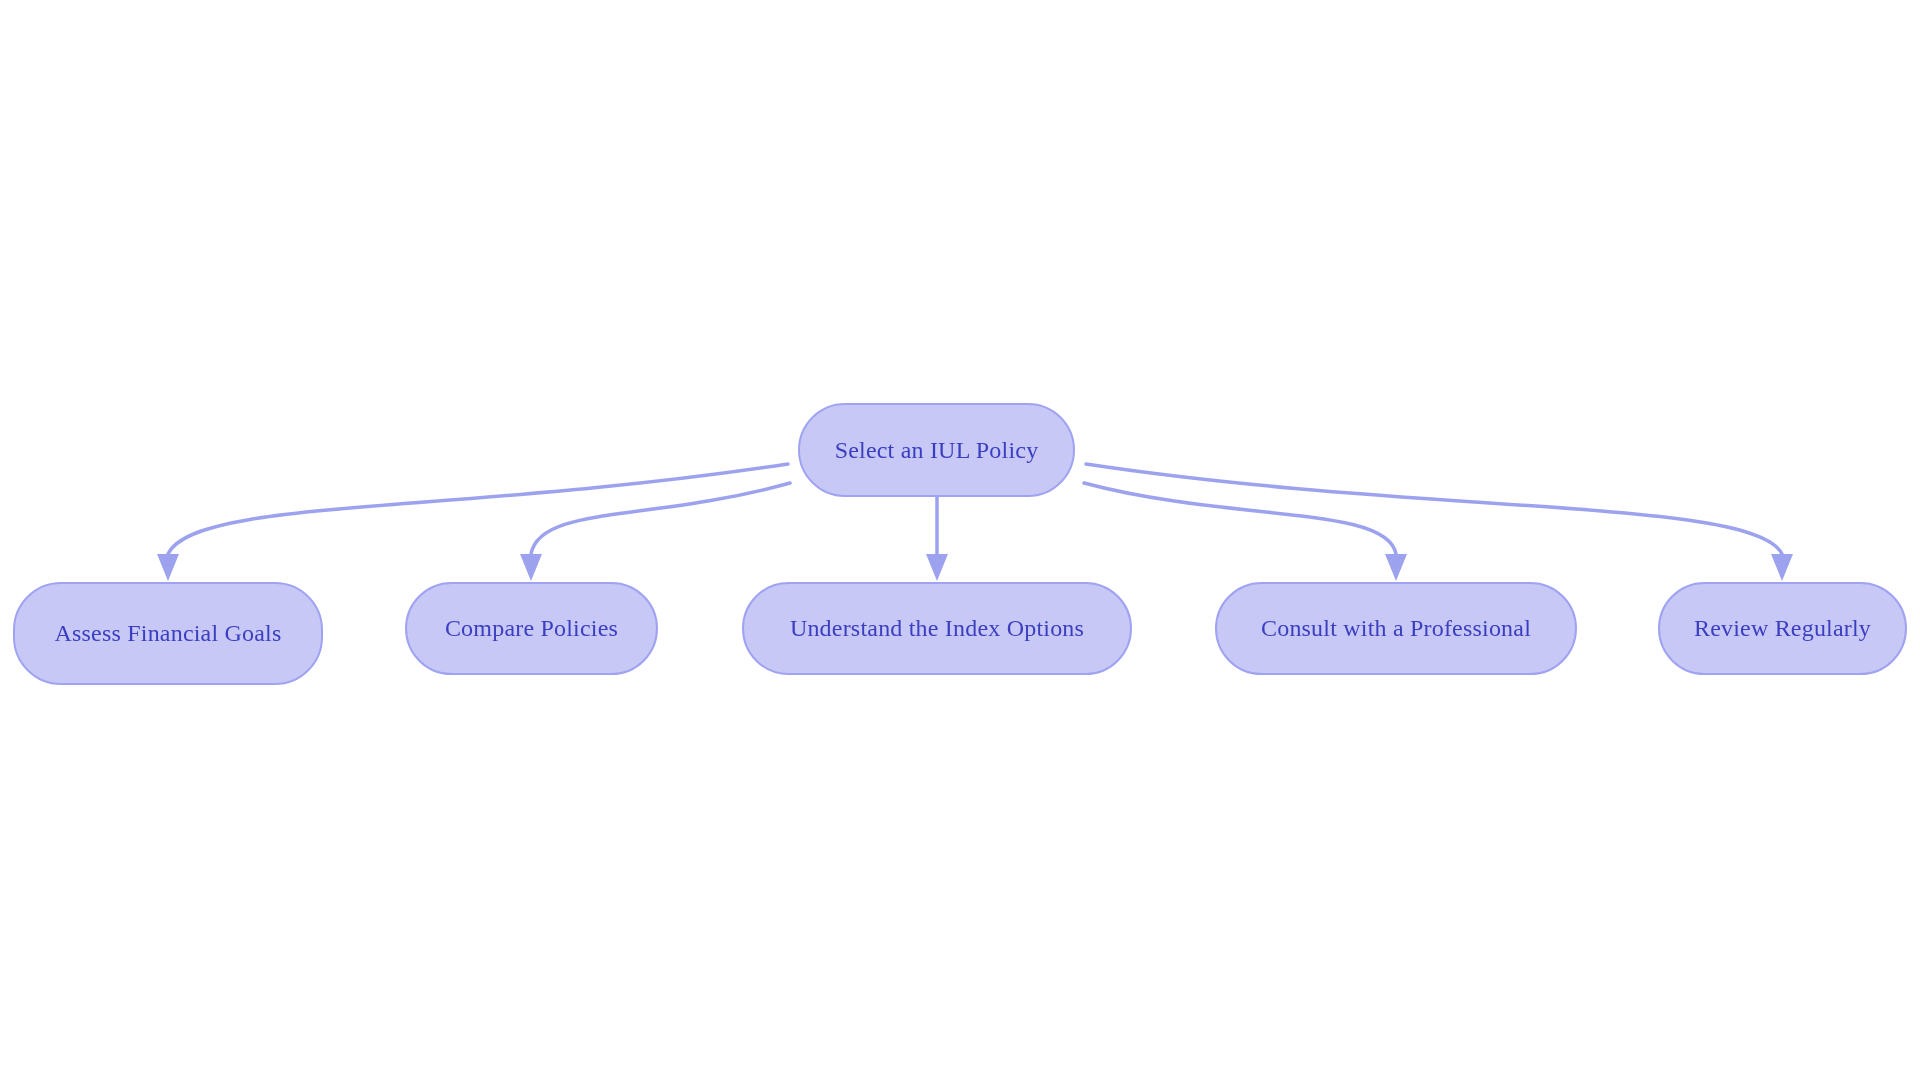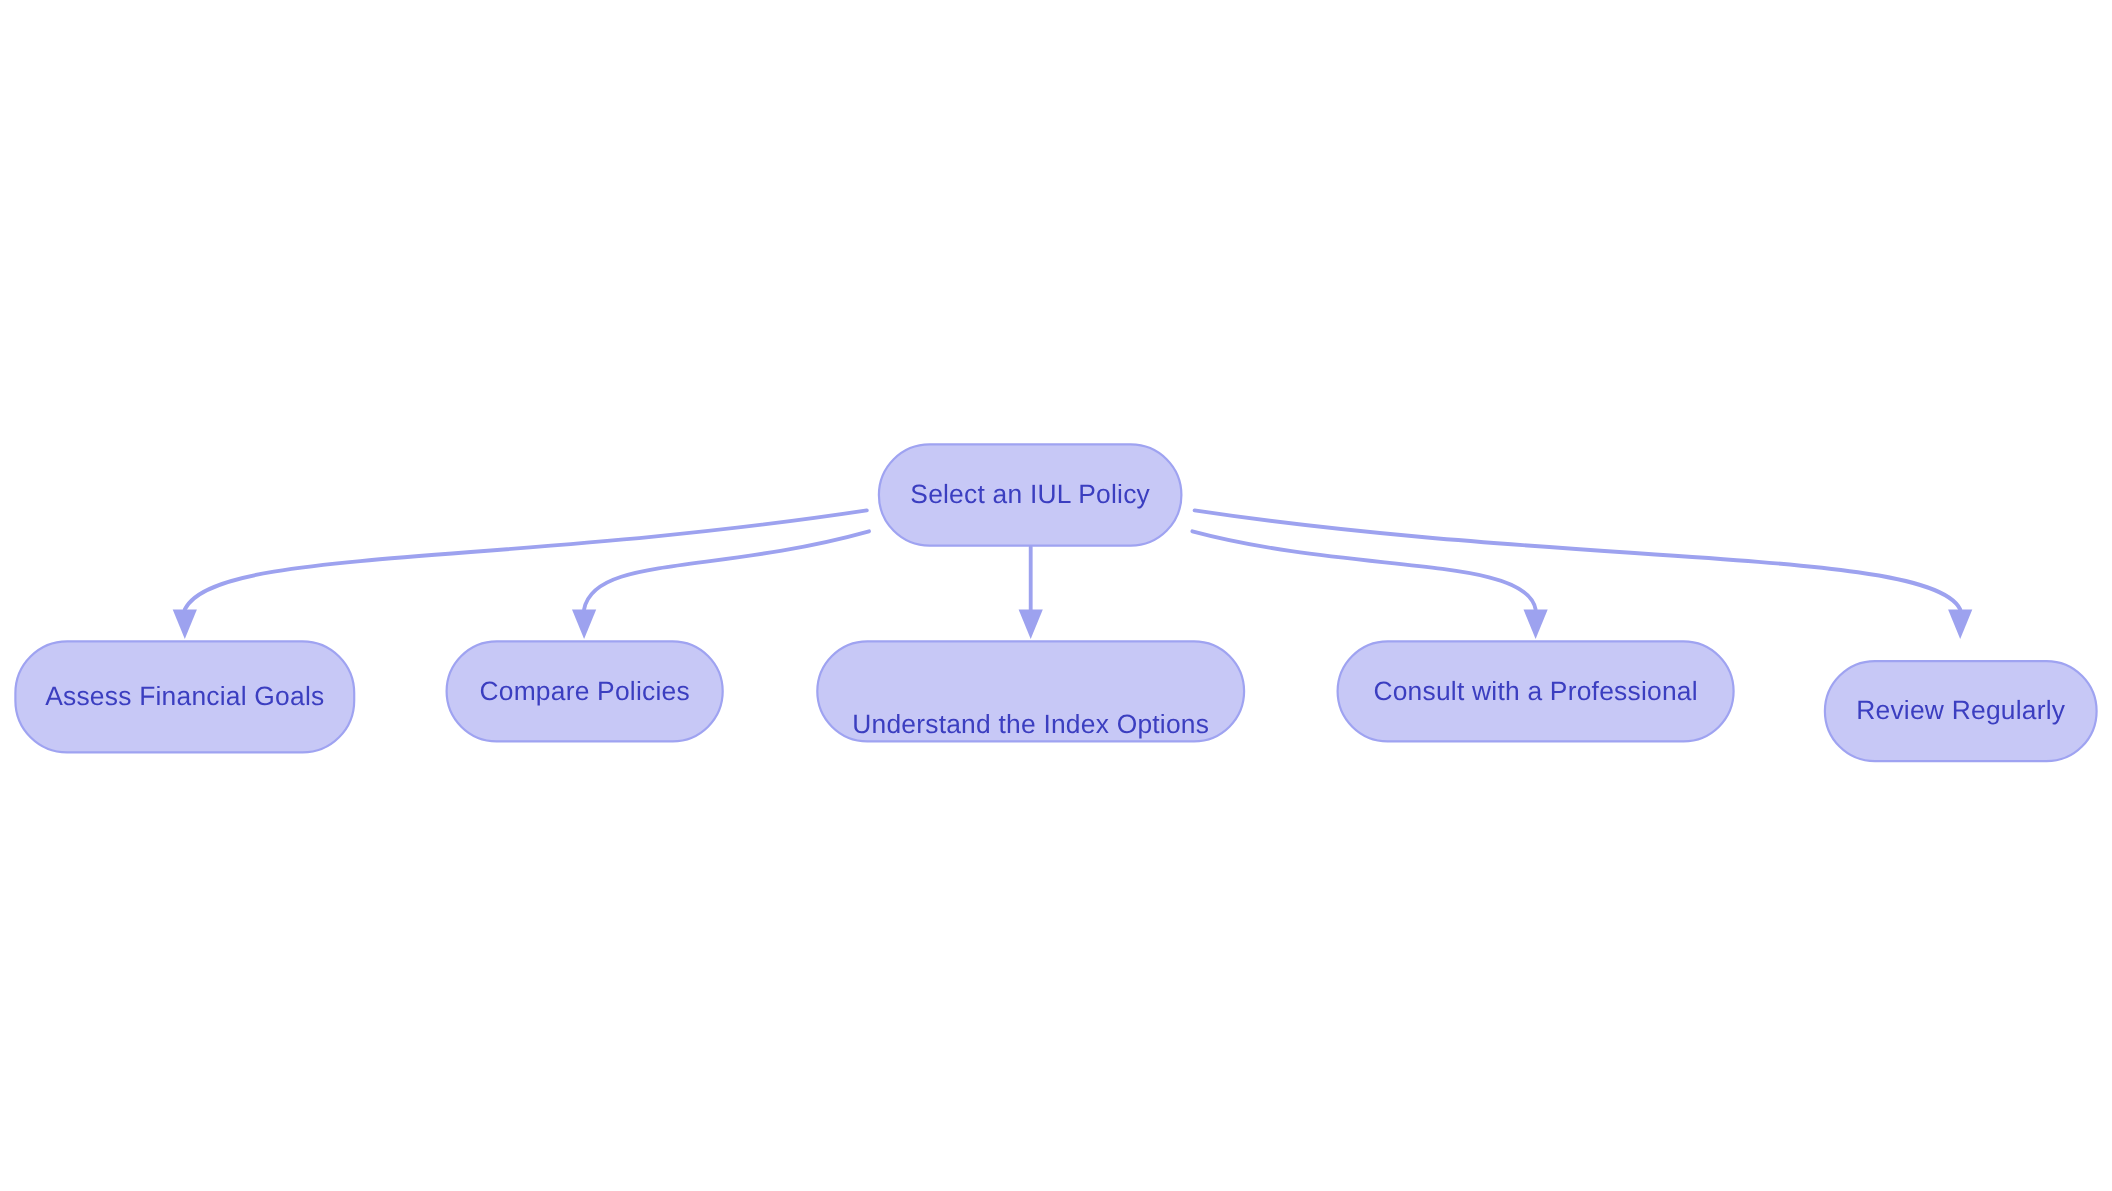--- a/index.html
+++ b/index.html
@@ -26,28 +26,29 @@
     box-sizing:border-box;
     background:var(--node-fill);
     border:2px solid var(--node-border);
     border-radius:48px;
     display:flex;align-items:center;justify-content:center;
     color:var(--text);
     font-size:24px;
     letter-spacing:0.2px;
     white-space:nowrap;
     text-align:center;
+    font-family:Liberation Serif, serif;
   }
   .node .label{pointer-events:none;}
   .node-root     {left:798px;  top:403px; width:277px; height:94px;}
   .node-assess   {left:13px;   top:582px; width:310px; height:103px;}
   .node-compare  {left:405px;  top:582px; width:253px; height:93px;}
-  .node-index    {left:742px;  top:582px; width:390px; height:93px;align-items:flex-end;}
+  .node-index    {left:742px;  top:582px; width:390px; height:93px;}
   .node-consult  {left:1215px; top:582px; width:362px; height:93px;text-align:center;}
-  .node-review   {left:1658px; top:582px; width:249px; height:93px;margin-top:18px;}
+  .node-review   {left:1658px; top:582px; width:249px; height:93px;}
 </style>
 </head>
 <body>
 
 <div class="canvas">
 
   <svg class="edges" viewBox="0 0 1920 1083" xmlns="http://www.w3.org/2000/svg" aria-hidden="true">
     <path class="edge" d="M 788 464 C 450 515, 195 498, 168 554"></path>
     <path class="edge" d="M 790 483 C 650 522, 540 505, 531 554"></path>
     <path class="edge" d="M 937 497 L 937 556"></path>

